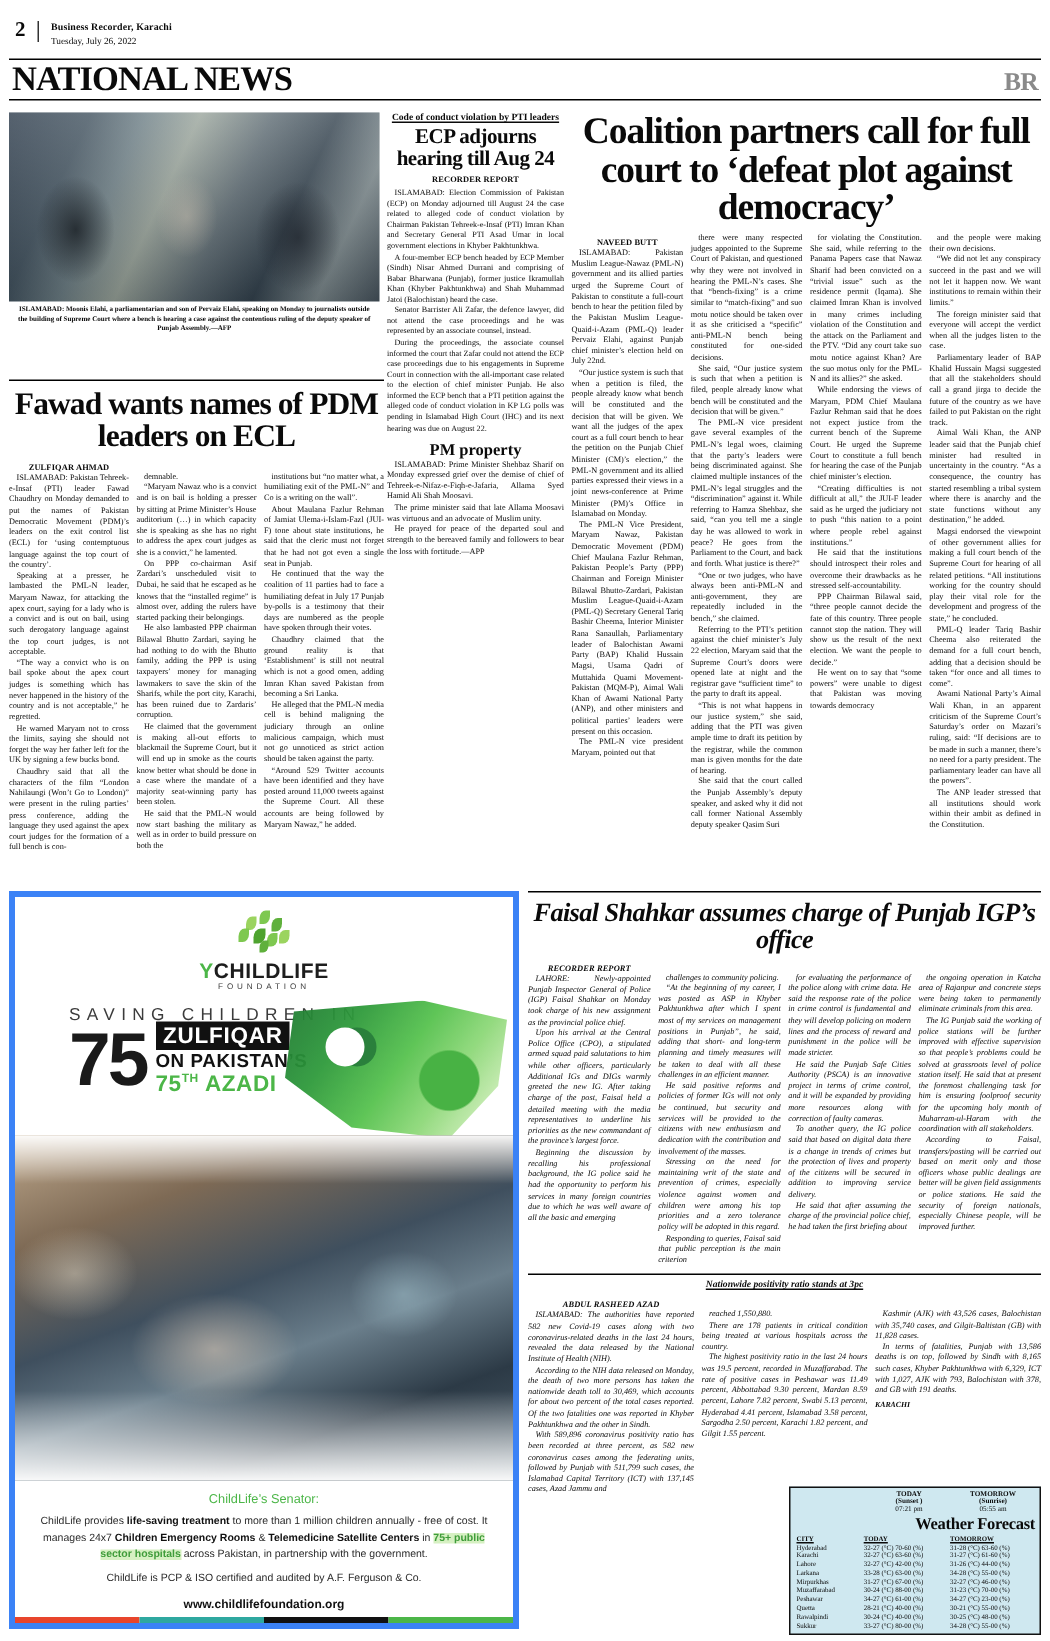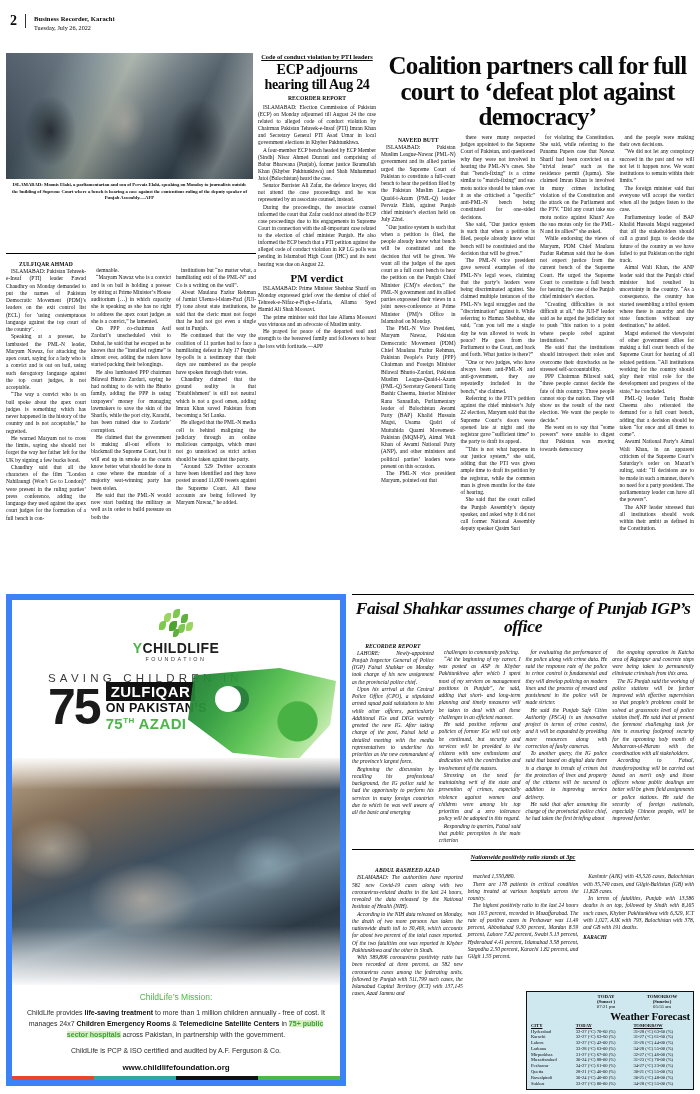--- a/index.html
+++ b/index.html
@@ -27,21 +27,21 @@
   .section-brand { font-family:"Liberation Serif",serif; font-weight:bold; font-size:17px; color:#8a8a8a; letter-spacing:-.5px; line-height:1; }
 
   
   .kicker { text-align:center; font-size:6.4px; font-weight:bold; text-decoration:underline; line-height:1.25; margin-bottom:2px; }
   .hl { text-align:center; font-weight:bold; line-height:1.02; letter-spacing:-.4px; }
   .byline { text-align:center; font-weight:bold; font-size:5.6px; letter-spacing:.1px; margin:3px 0 1px; }
   .body-col p { margin:0; text-align:justify; font-size:5.5px; line-height:1.32; text-indent:5px; hyphens:auto; }
   .rule-med  { border-top:1.3px solid #000; }
 
   
-  .top-wrap { display:flex; gap:5px; margin-top:19px; }
+  .top-wrap { display:flex; gap:5px; margin-top:8px; }
   .col-photo { width:247px; }
   .photo {
     width:100%; height:126px;
     background:
       linear-gradient(115deg,#2b3a4a 0%,#41525f 18%,#6d7f86 30%,#9aa59c 42%,#5c6a72 58%,#34434f 72%,#7d8a8e 86%,#46535d 100%);
     position:relative; overflow:hidden;
   }
   .photo::after{
     content:""; position:absolute; inset:0;
     background:
@@ -67,21 +67,21 @@
 
   
   .fawad-hl { font-size:21px; letter-spacing:-.6px; margin-top:5px; }
   .fawad-cols { display:flex; gap:5px; margin-top:4px; }
   .fawad-cols > div { flex:1; }
 
   .pm-hl { text-align:center; font-weight:bold; font-size:11px; margin:4px 0 1px; }
 
   
   .ad {
-    border:6px solid #3b82f6; background:#ffffff; position:relative; overflow:hidden;
+    border:4px solid #3b82f6; background:#ffffff; position:relative; overflow:hidden;
     height:492px; display:flex; flex-direction:column;
   }
   .ad-logo { text-align:center; padding-top:9px; }
   .ad-tree { display:inline-block; position:relative; width:46px; height:28px; }
   .leaf { position:absolute; border-radius:60% 0 60% 0; }
   .ad-brand { font-family:"Liberation Sans",sans-serif; font-weight:bold; font-size:14px; letter-spacing:.4px; color:#1d1d1d; line-height:1; }
   .ad-brand .y { color:#4cb648; }
   .ad-sub { font-family:"Liberation Sans",sans-serif; font-size:5.4px; letter-spacing:2.6px; color:#3a3a3a; margin-top:1px; }
 
   .ad-banner { position:relative; margin-top:10px; height:86px; }
@@ -157,39 +157,43 @@
 <div class="page">
 
   <div class="masthead">
     <div class="page-no">2</div>
     <div class="mast-lines">
       <div class="mast-title">Business Recorder, Karachi</div>
       <div class="mast-date">Tuesday, July 26, 2022</div>
     </div>
   </div>
 
+  <div class="section-bar">
+    <div class="section-name">NATIONAL NEWS</div>
+    <div class="section-brand">BR</div>
+  </div>
 
   <div class="top-wrap">
 
     <div class="col-photo">
       <div class="photo"></div>
       <div class="caption">ISLAMABAD: Moonis Elahi, a parliamentarian and son of Pervaiz Elahi, speaking on Monday to journalists outside the building of Supreme Court where a bench is hearing a case against the contentious ruling of the deputy speaker of Punjab Assembly.—AFP</div>
     </div>
 
     <div class="col-ecp">
       <div class="kicker">Code of conduct violation by PTI leaders</div>
       <div class="hl ecp-hl">ECP adjourns hearing till Aug 24</div>
       <div class="byline">RECORDER REPORT</div>
       <div class="body-col ecp-body">
         <p>ISLAMABAD: Election Commission of Pakistan (ECP) on Monday adjourned till August 24 the case related to alleged code of conduct violation by Chairman Pakistan Tehreek-e-Insaf (PTI) Imran Khan and Secretary General PTI Asad Umar in local government elections in Khyber Pakhtunkhwa.</p>
         <p>A four-member ECP bench headed by ECP Member (Sindh) Nisar Ahmed Durrani and comprising of Babar Bharwana (Punjab), former justice Ikramullah Khan (Khyber Pakhtunkhwa) and Shah Muhammad Jatoi (Balochistan) heard the case.</p>
         <p>Senator Barrister Ali Zafar, the defence lawyer, did not attend the case proceedings and he was represented by an associate counsel, instead.</p>
         <p>During the proceedings, the associate counsel informed the court that Zafar could not attend the ECP case proceedings due to his engagements in Supreme Court in connection with the all-important case related to the election of chief minister Punjab. He also informed the ECP bench that a PTI petition against the alleged code of conduct violation in KP LG polls was pending in Islamabad High Court (IHC) and its next hearing was due on August 22.</p>
       </div>
-      <div class="pm-hl">PM verdict</div>
+      <div class="pm-hl">PM property</div>
       <div class="body-col">
         <p>ISLAMABAD: Prime Minister Shehbaz Sharif on Monday expressed grief over the demise of chief of Tehreek-e-Nifaz-e-Fiqh-e-Jafaria, Allama Syed Hamid Ali Shah Moosavi.</p>
         <p>The prime minister said that late Allama Moosavi was virtuous and an advocate of Muslim unity.</p>
         <p>He prayed for peace of the departed soul and strength to the bereaved family and followers to bear the loss with fortitude.—APP</p>
       </div>
     </div>
 
     <div class="col-main">
       <div class="hl main-hl">Coalition partners call for full court to ‘defeat plot against democracy’</div>
       <div class="main-cols">
@@ -240,20 +244,21 @@
             <p>The ANP leader stressed that all institutions should work within their ambit as defined in the Constitution.</p>
           </div>
         </div>
 
       </div>
     </div>
   </div>
 
   <div style="position:absolute; left:6px; top:253px; width:250px;">
     <div class="rule-med"></div>
+    <div class="hl fawad-hl">Fawad wants names of PDM leaders on ECL</div>
     <div class="fawad-cols">
       <div>
         <div class="byline">ZULFIQAR AHMAD</div>
         <div class="body-col">
           <p>ISLAMABAD: Pakistan Tehreek-e-Insaf (PTI) leader Fawad Chaudhry on Monday demanded to put the names of Pakistan Democratic Movement (PDM)’s leaders on the exit control list (ECL) for ‘using contemptuous language against the top court of the country’.</p>
           <p>Speaking at a presser, he lambasted the PML-N leader, Maryam Nawaz, for attacking the apex court, saying for a lady who is a convict and is out on bail, using such derogatory language against the top court judges, is not acceptable.</p>
           <p>“The way a convict who is on bail spoke about the apex court judges is something which has never happened in the history of the country and is not acceptable,” he regretted.</p>
           <p>He warned Maryam not to cross the limits, saying she should not forget the way her father left for the UK by signing a few bucks bond.</p>
           <p>Chaudhry said that all the characters of the film “London Nahilaungi (Won’t Go to London)” were present in the ruling parties’ press conference, adding the language they used against the apex court judges for the formation of a full bench is con-</p>
         </div>
@@ -310,21 +315,21 @@
               <div class="ad-hosp">ZULFIQAR</div>
               <div class="ad-onpak">ON PAKISTAN’S</div>
               <div class="ad-azadi"><span>75</span><sup style="font-size:8px">TH</sup> <span>AZADI</span></div>
             </div>
           </div>
         </div>
 
         <div class="ad-photo"></div>
 
         <div class="ad-text">
-          <div class="ad-mis1">ChildLife’s Mission:</div>
+          <div class="ad-mis1">ChildLife’s Senator:</div>
           <div class="ad-para"><span>ChildLife provides </span><b>life-saving treatment</b><span> to more than 1 million children annually - free of cost. It manages 24x7 </span><b>Children Emergency Rooms</b><span> &amp; </span><b>Telemedicine Satellite Centers</b><span> in </span><span class="hlg">75+ public sector hospitals</span><span> across Pakistan, in partnership with the government.</span></div>
           <div class="ad-cert">ChildLife is PCP &amp; ISO certified and audited by A.F. Ferguson &amp; Co.</div>
           <div class="ad-url">www.childlifefoundation.org</div>
         </div>
 
         <div class="ad-stripes">
           <i style="background:#e8452c"></i>
           <i style="background:#2fa8a0"></i>
           <i style="background:#111111"></i>
           <i style="background:#4cb648"></i>

